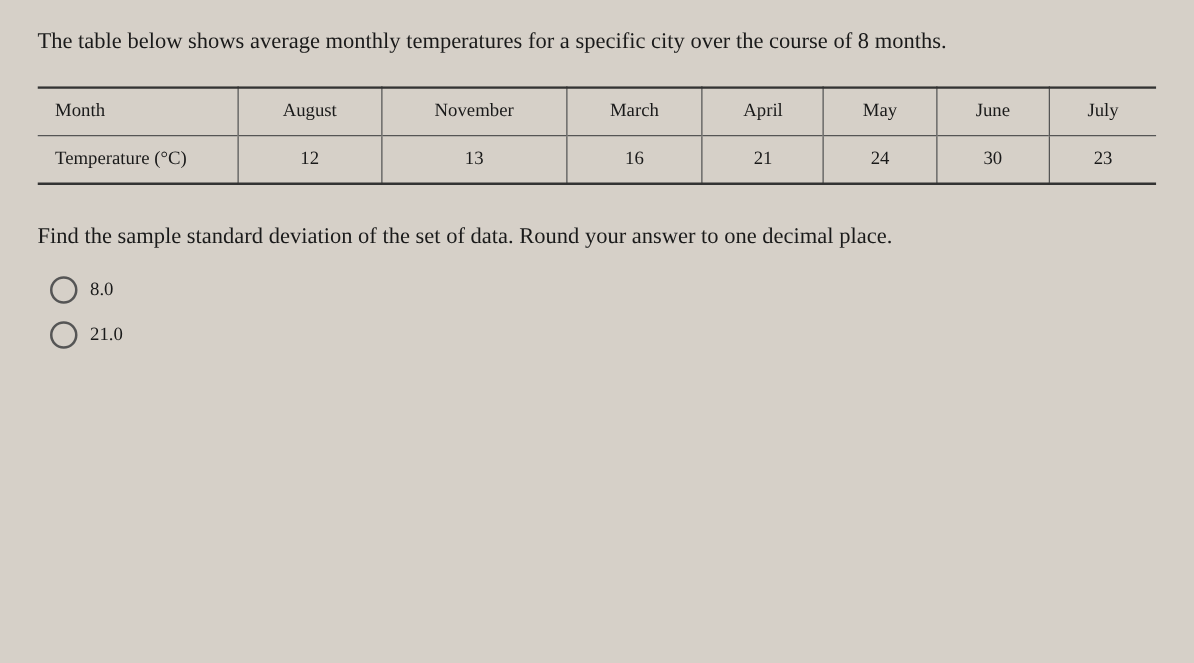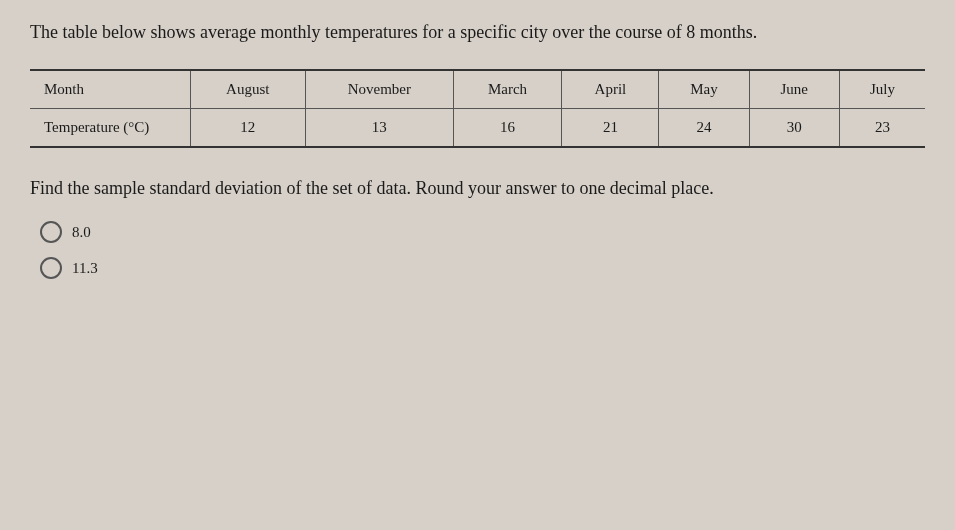--- a/index.html
+++ b/index.html
@@ -132,15 +132,15 @@
 
 <p class="question-text">Find the sample standard deviation of the set of data. Round your answer to one decimal place.</p>
 
 <div class="options">
 <div class="option-item">
       <span class="radio-circle"></span>
       <span class="option-label">8.0</span>
     </div>
     <div class="option-item">
       <span class="radio-circle"></span>
-      <span class="option-label">11.3</span>
+      <span class="option-label">21.0</span>
     </div>
   </div>
 
 </body></html>

